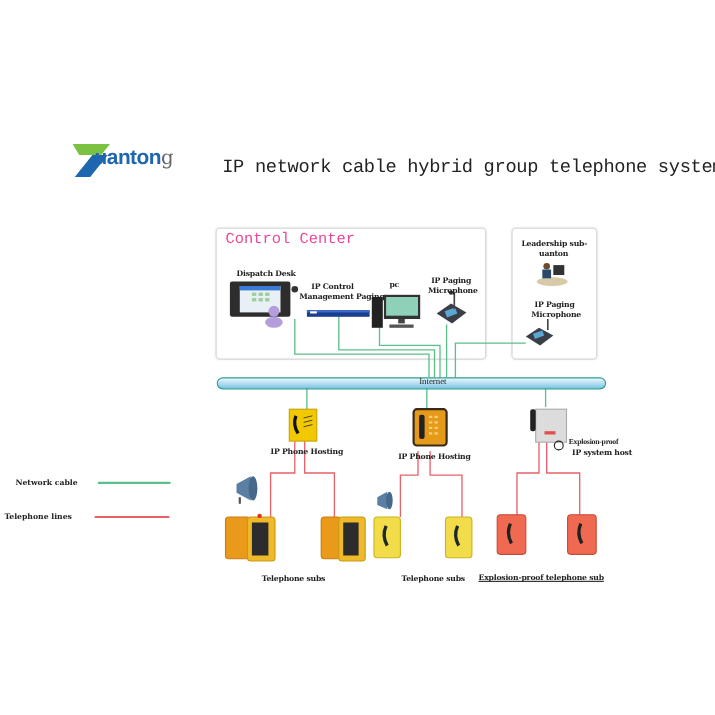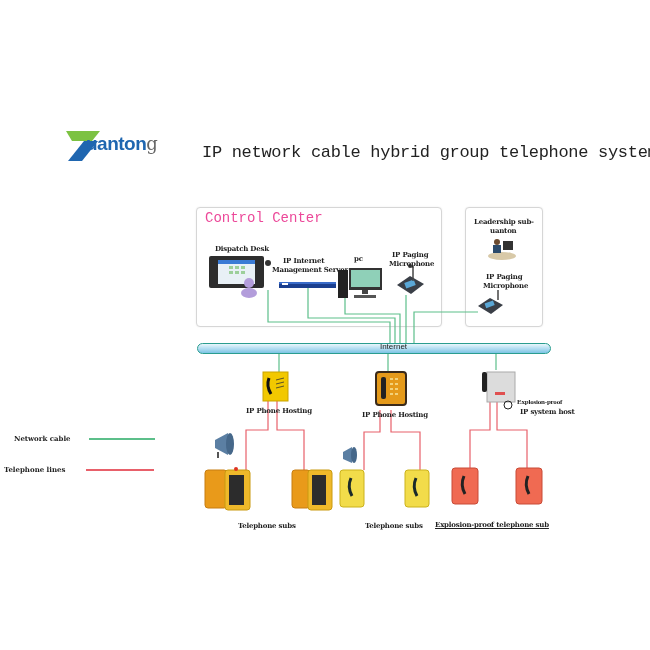--- a/index.html
+++ b/index.html
@@ -4,21 +4,21 @@
 <style>
   html, body { margin:0; padding:0; background:#ffffff; }
   body { width:650px; height:650px; position:relative; overflow:hidden; font-family:"DejaVu Serif", serif; }
   .lbl { position:absolute; font-family:"DejaVu Serif", serif; font-size:7px; color:#222; text-align:left; line-height:9px; white-space:nowrap; font-weight:bold; letter-spacing:-0.2px; }
   .title { position:absolute; left:202px; top:143px; font-family:"Liberation Mono", monospace; font-size:17px; color:#222; white-space:nowrap; letter-spacing:-0.3px; }
   .logo-text { position:absolute; left:86px; top:133px; font-family:"Liberation Sans", sans-serif; font-weight:bold; font-size:19px; color:#1f66b0; letter-spacing:-0.5px; }
   .logo-g { font-family:"DejaVu Serif", serif; font-weight:normal; color:#666; font-size:18px; }
   .box { position:absolute; background:#fff; border:1px solid #d6d6d6; border-radius:4px; box-shadow:0 0 2px rgba(0,0,0,0.08); }
   .cc-title { position:absolute; left:205px; top:210px; font-family:"Liberation Mono", monospace; font-size:14px; color:#ec4899; white-space:nowrap; }
   .bus { position:absolute; left:197px; top:343px; width:352px; height:9px; border:1px solid #2a9d8f; border-radius:6px; background:linear-gradient(#e8f6fc,#a9d9ef 60%,#7cc4e4); }
-  .bus-label { position:absolute; left:0; right:0; top:-2px; text-align:center; font-family:Liberation Sans, sans-serif; font-size:8px; color:#222;margin-left:39px; }
+  .bus-label { position:absolute; left:0; right:0; top:-2px; text-align:center; font-family:Liberation Serif, serif; font-size:8px; color:#222;margin-left:39px; }
   .legend-label { position:absolute; font-family:"DejaVu Serif", serif; font-size:7px; color:#222; font-weight:bold; white-space:nowrap; }
   svg { position:absolute; left:0; top:0; }
 </style>
 </head>
 <body>
 
 <div>
   <svg width="650" height="650" style="pointer-events:none">
     <polygon points="66,131 100,131 92,141 72,141" fill="#7cc242"></polygon>
     <polygon points="84,141 98,141 82,161 68,161" fill="#1f66b0"></polygon>
@@ -174,22 +174,22 @@
     <rect x="452" y="468" width="26" height="36" rx="3" fill="#f06a52" stroke="#c84a36"></rect>
     <path d="M464,476 q-4,9 1,18" stroke="#222" stroke-width="3" fill="none"></path>
   </g>
   <g>
     <rect x="516" y="468" width="26" height="36" rx="3" fill="#f06a52" stroke="#c84a36"></rect>
     <path d="M528,476 q-4,9 1,18" stroke="#222" stroke-width="3" fill="none"></path>
   </g>
 </svg>
 
 <div class="lbl" style="left:215px;top:244px;">Dispatch Desk</div>
-<div class="lbl" style="left:283px;top:256px;">IP Internet</div>
-<div class="lbl" style="left:272px;top:265px;">Management Server</div>
+<div class="lbl" style="left:283px;top:256px;">IP Control</div>
+<div class="lbl" style="left:272px;top:265px;">Management Paging</div>
 <div class="lbl" style="left:354px;top:254px;">pc</div>
 <div class="lbl" style="left:392px;top:250px;">IP Paging</div>
 <div class="lbl" style="left:389px;top:259px;">Microphone</div>
 
 <div class="lbl" style="left:474px;top:217px;">Leadership sub-</div>
 <div class="lbl" style="left:490px;top:226px;">uanton</div>
 <div class="lbl" style="left:486px;top:272px;">IP Paging</div>
 <div class="lbl" style="left:483px;top:281px;">Microphone</div>
 
 <div class="bus">

